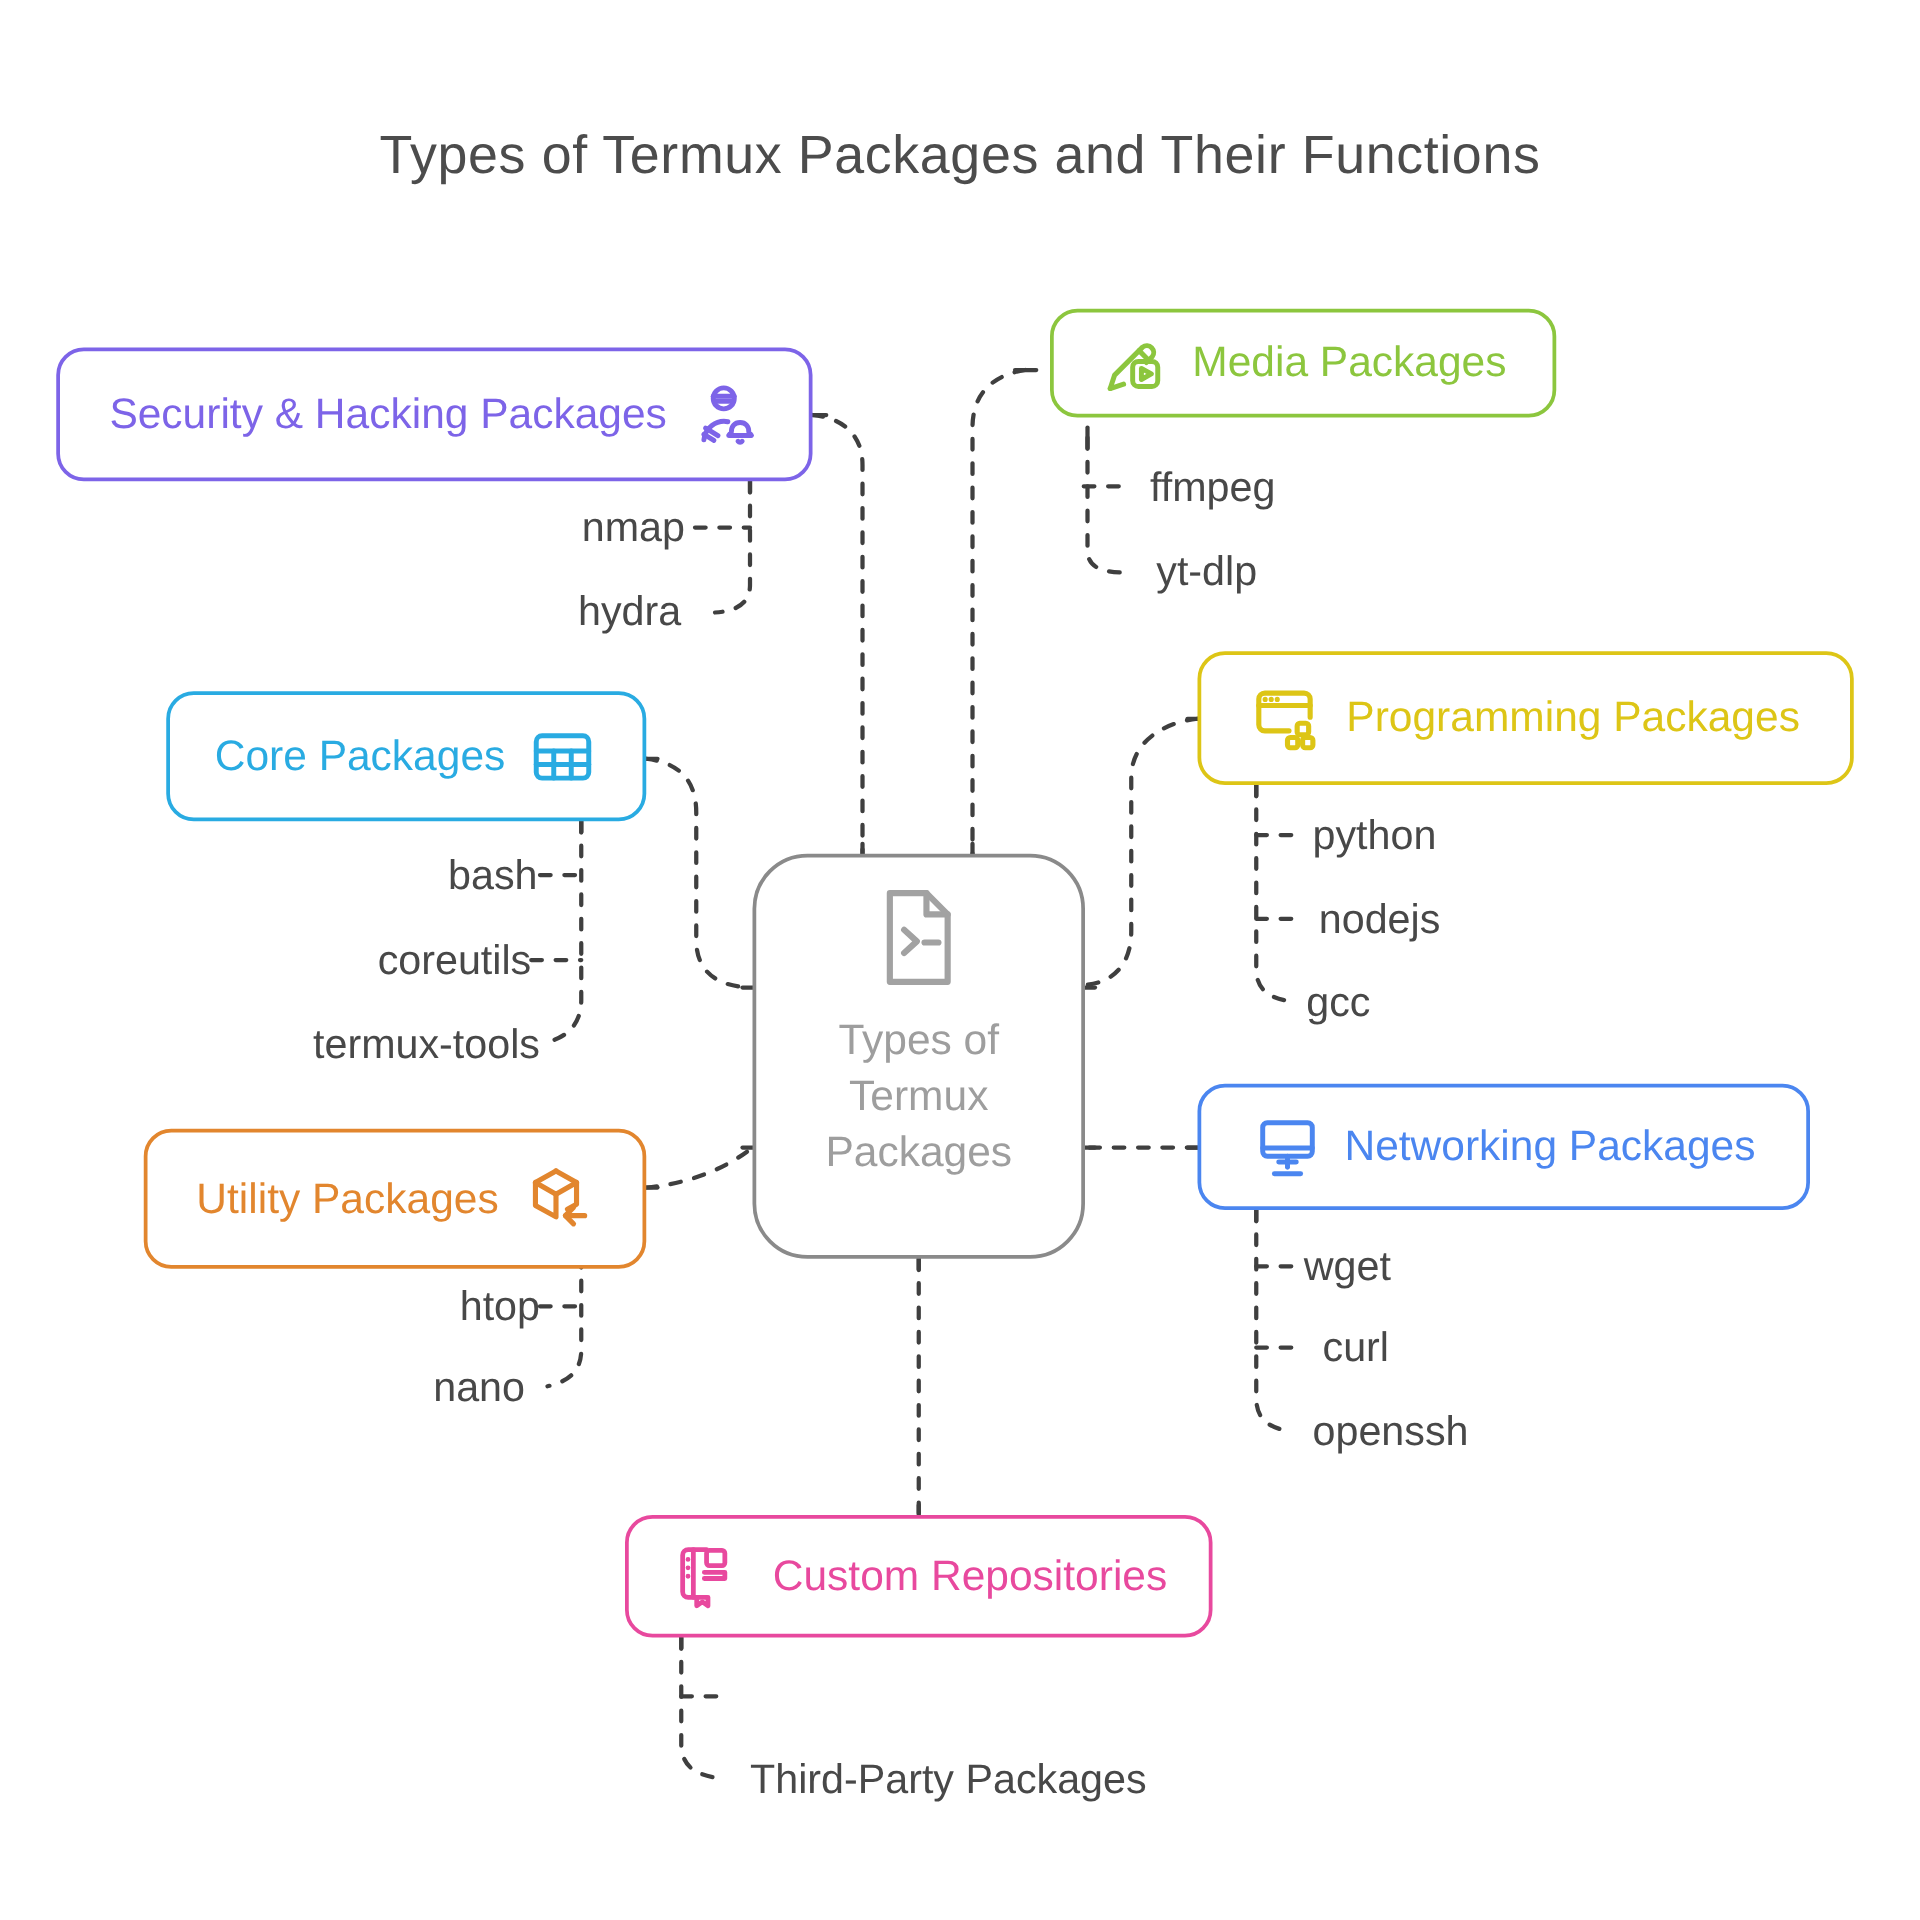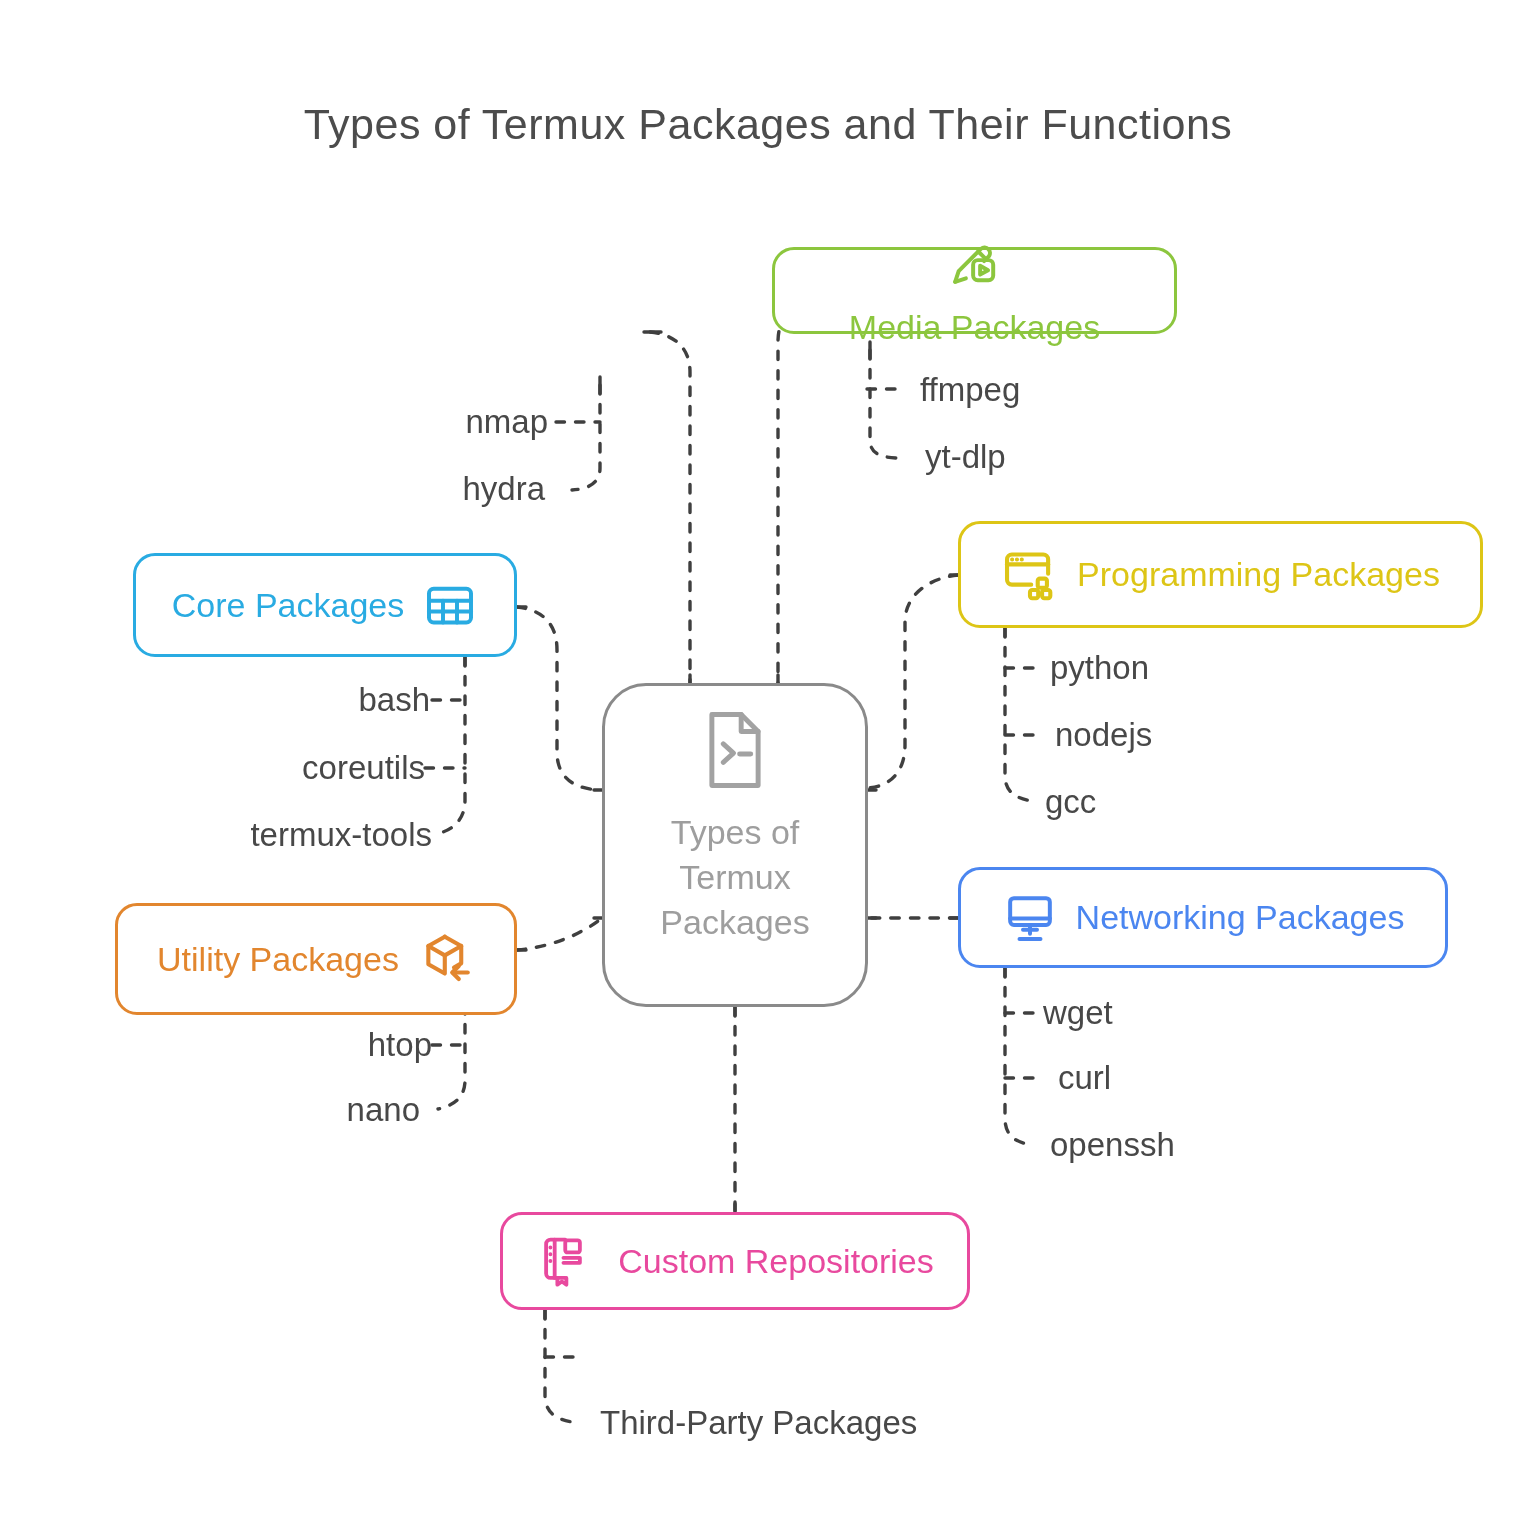--- a/index.html
+++ b/index.html
@@ -97,24 +97,37 @@
   <div class="central">
     <svg width="74" height="84" viewBox="0 0 24 27" fill="none" stroke="#a2a2a2" stroke-width="1.6" stroke-linecap="round" stroke-linejoin="round">
       <path d="M4.5,2 h9.5 l5.5,5.5 V25 H4.5 z"></path>
       <path d="M14,2 v5.5 h5.5"></path>
       <path d="M8.2,11.5 l3.3,3 -3.3,3"></path>
       <path d="M13.5,14.8 h3.6"></path>
     </svg>
     <div class="clbl">Types of Termux Packages</div>
   </div>
 
+  <div class="node" style="left: 45px; top: 278px; width: 605px; height: 107px; color: rgb(125, 100, 232); border-color: rgb(125, 100, 232);">
+    <span class="lbl">Security &amp; Hacking Packages</span>
+    <svg width="56" height="56" viewBox="0 0 24 24" fill="none" stroke="currentColor" stroke-width="1.7" stroke-linecap="round" stroke-linejoin="round">
+      <circle cx="12" cy="6.3" r="3.6"></circle>
+      <path d="M8.4,5.6 h7.2"></path>
+      <path d="M9.4,7.3 h5.2"></path>
+      <path d="M5.2,20.5 a7,7 0 0 1 8.2,-6.2"></path>
+      <path d="M5.8,16.5 l4.2,2.6"></path>
+        <path d="M5.2,18.6 l3.4,2.1"></path>
+      <path d="M17.6,14.6 c1.9,0 3,1.3 3,3.2 l0.9,1.2 h-7.8 l0.9,-1.2 c0,-1.9 1.1,-3.2 3,-3.2 z"></path>
+      <path d="M16.9,21 a0.9,0.9 0 0 0 1.4,0"></path>
+    </svg>
+  </div>
   <div class="item r" style="right:988px;top:422px;">nmap</div>
   <div class="item r" style="right:991px;top:489px;">hydra</div>
 
-  <div class="node" style="left: 772px; top: 247px; width: 405px; height: 87px; color: rgb(140, 198, 62); border-color: rgb(140, 198, 62); flex-direction: column;">
+  <div class="node" style="left: 840px; top: 247px; width: 405px; height: 87px; color: rgb(140, 198, 62); border-color: rgb(140, 198, 62);">
     <svg width="56" height="56" viewBox="0 0 24 24" fill="none" stroke="currentColor" stroke-width="1.7" stroke-linecap="round" stroke-linejoin="round">
       <path d="M3.5,20.5 l1.5,-4.6 9.6,-9.6 a2.35,2.35 0 0 1 3.3,3.3 l-2,2"></path>
       <path d="M3.5,20.5 l4.6,-1.5"></path>
       <path d="M13.4,7.5 l3.2,3.2"></path>
       <rect x="11.2" y="11.2" width="8.6" height="8.6" rx="2"></rect>
       <path d="M14.2,13.6 l3.4,1.9 -3.4,1.9 z"></path>
     </svg>
     <span class="lbl">Media Packages</span>
   </div>
   <div class="item" style="left:920px;top:390px;">ffmpeg</div>

